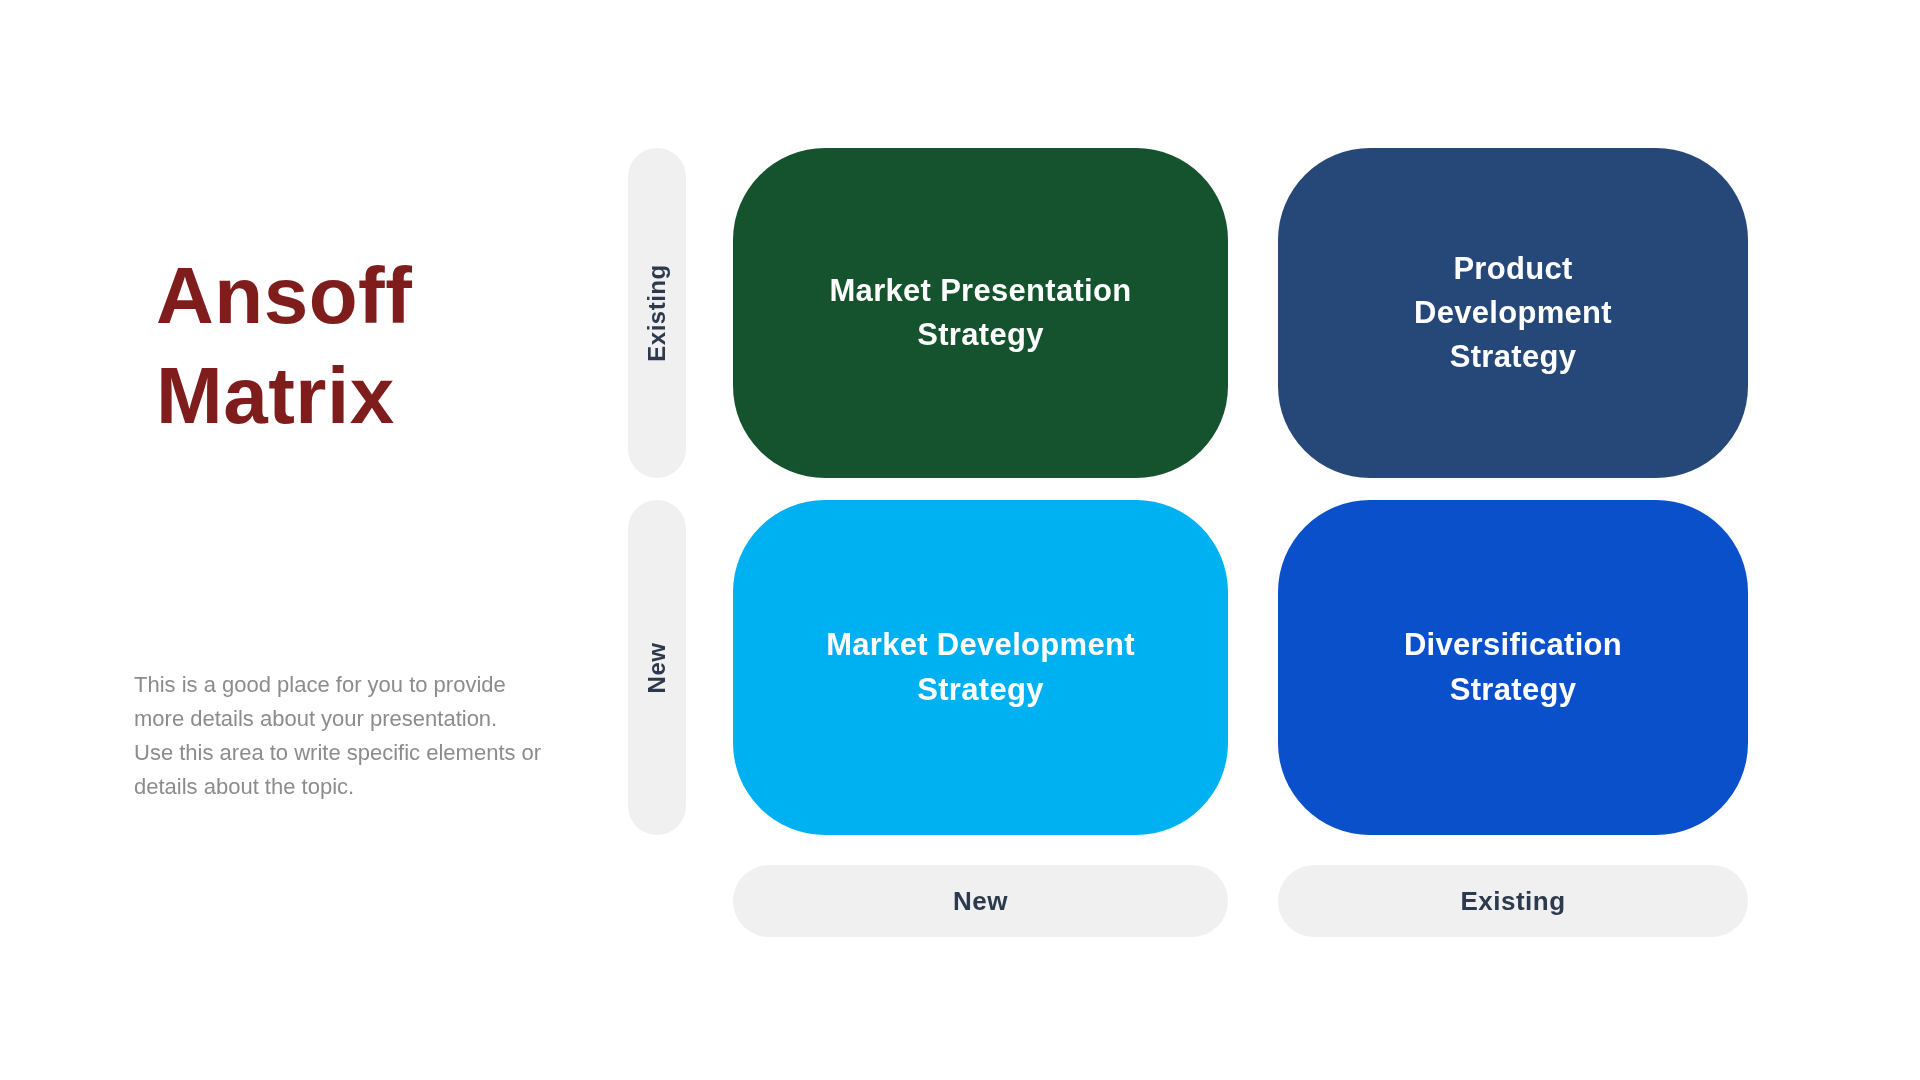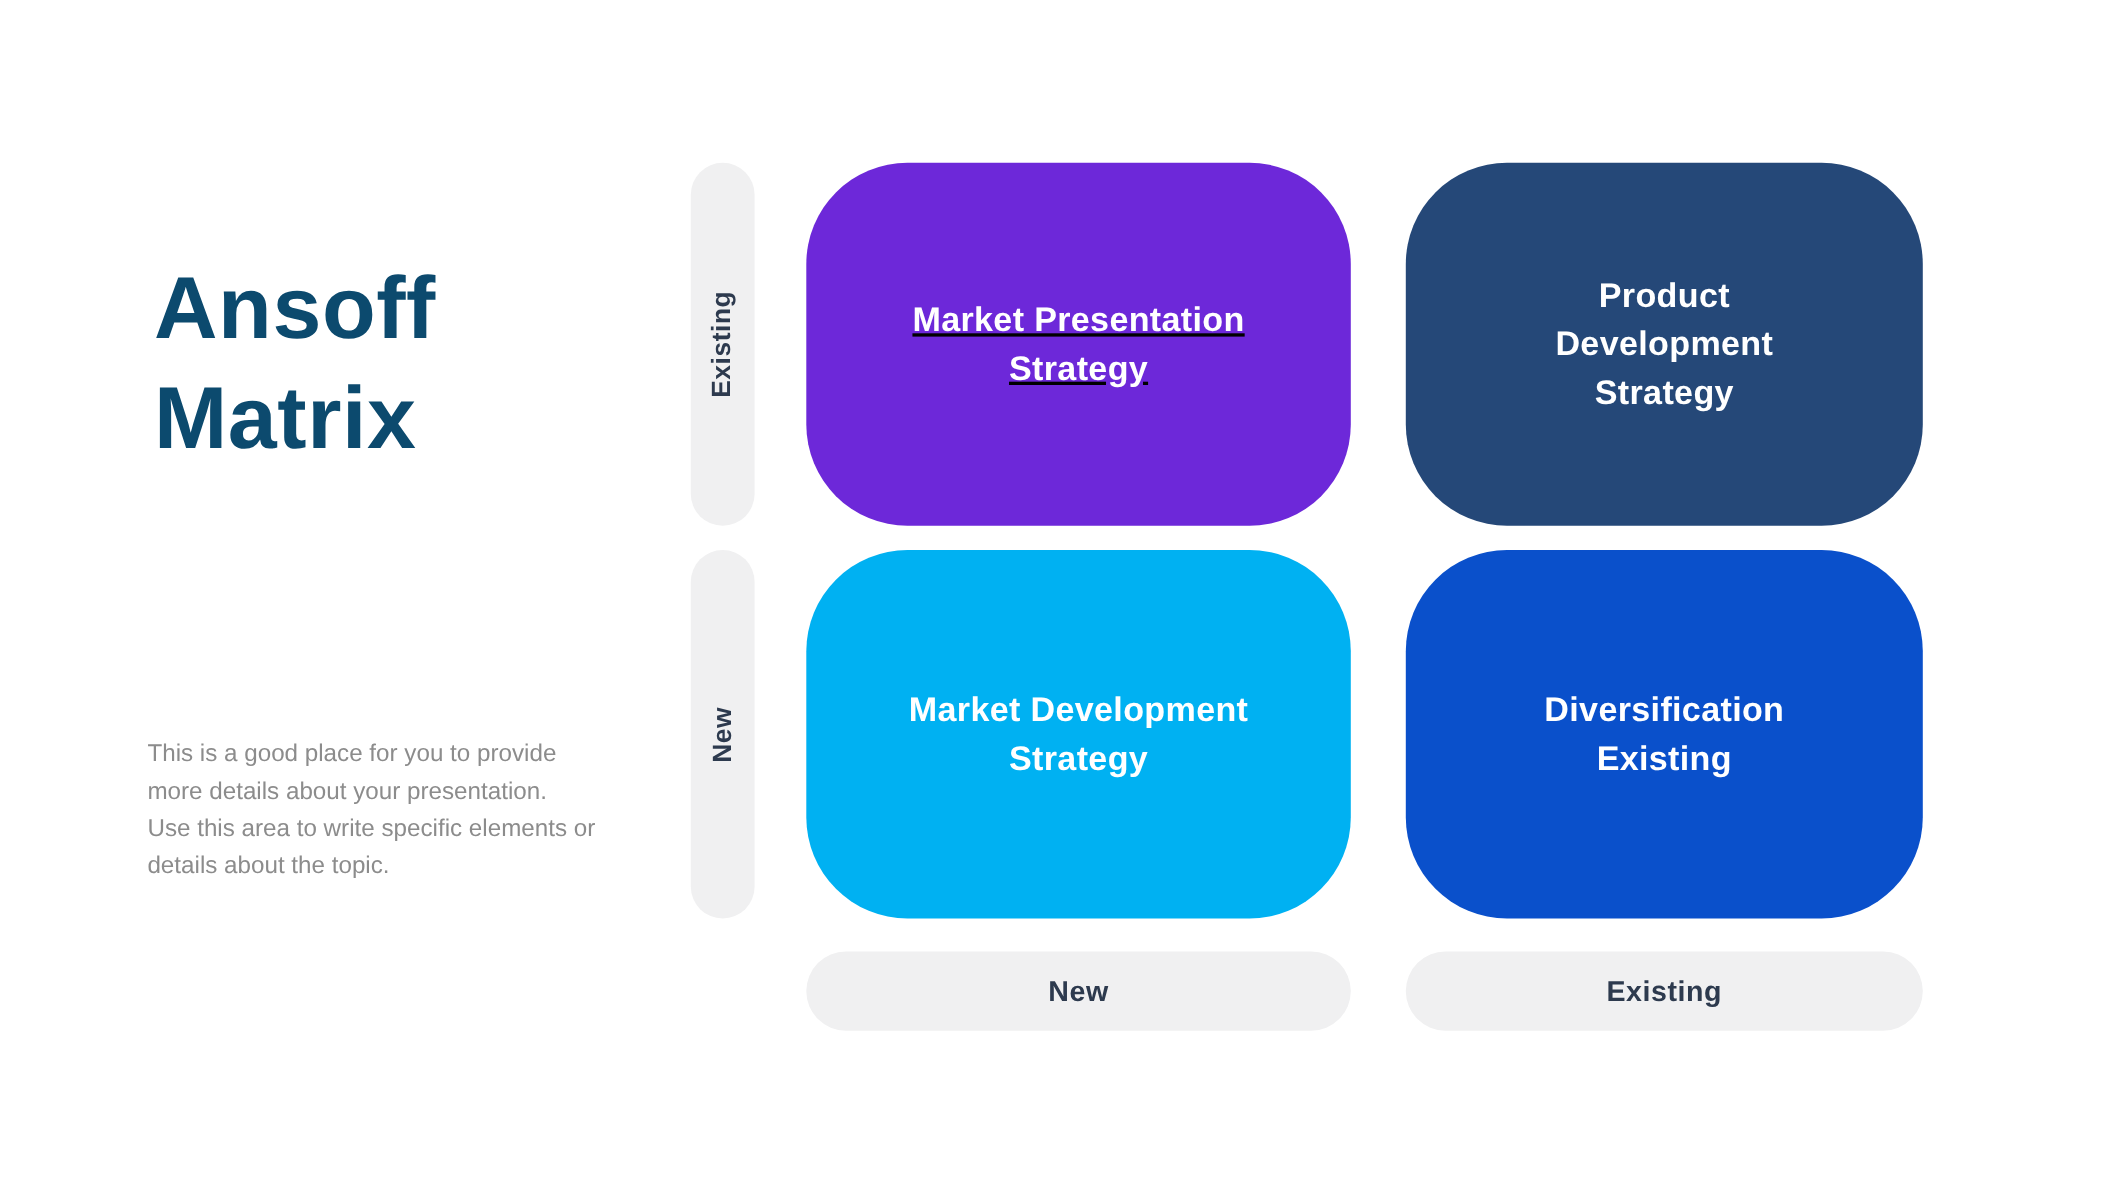--- a/index.html
+++ b/index.html
@@ -9,25 +9,25 @@
     height: 1080px;
     background: #ffffff;
     font-family: "Liberation Sans", sans-serif;
     overflow: hidden;
   }
   .title {
     position: absolute;
     left: 140px;
     top: 230px;
     width: 370px;
-    margin: 0;
+    margin: 16px;
     font-size: 80px;
     line-height: 1.25;
     font-weight: 700;
-    color: #0c4a6e;
+    color: #7f1d1d;
     letter-spacing: 0.5px;
   }
   .description {
     position: absolute;
     left: 134px;
     top: 668px;
     width: 408px;
     margin: 0;
     font-size: 22px;
     line-height: 1.55;
@@ -100,34 +100,34 @@
   <div class="matrix">
 
     <div class="pill vpill gc1 gr1">
       <span class="vtext">Existing</span>
     </div>
 
     <div class="pill vpill gc1 gr3">
       <span class="vtext">New</span>
     </div>
 
-    <div class="quad gc3 gr1" style="background: #6d28d9; text-decoration: underline;">
+    <div class="quad gc3 gr1" style="background: #14532d;">
       <span class="qlabel">Market Presentation Strategy</span>
     </div>
 
     <div class="quad gc5 gr1" style="background: rgb(37, 72, 120);">
       <span class="qlabel">Product Development Strategy</span>
     </div>
 
     <div class="quad gc3 gr3" style="background: rgb(0, 177, 242);">
       <span class="qlabel">Market Development Strategy</span>
     </div>
 
     <div class="quad gc5 gr3" style="background: rgb(10, 80, 203);">
-      <span class="qlabel">Diversification Existing</span>
+      <span class="qlabel">Diversification Strategy</span>
     </div>
 
     <div class="pill hpill gc3 gr5">
       <span>New</span>
     </div>
 
     <div class="pill hpill gc5 gr5">
       <span>Existing</span>
     </div>
 

